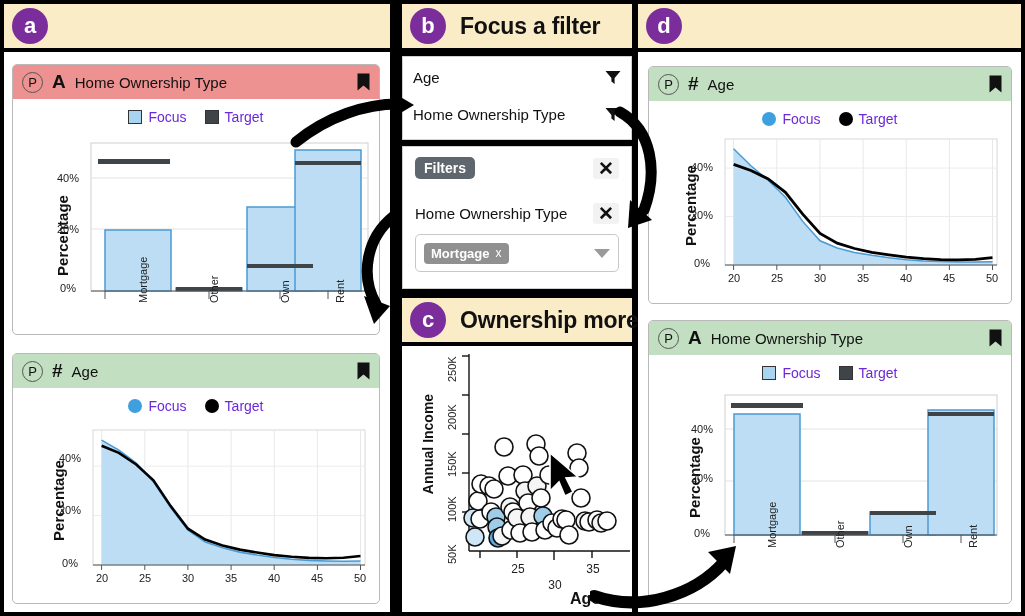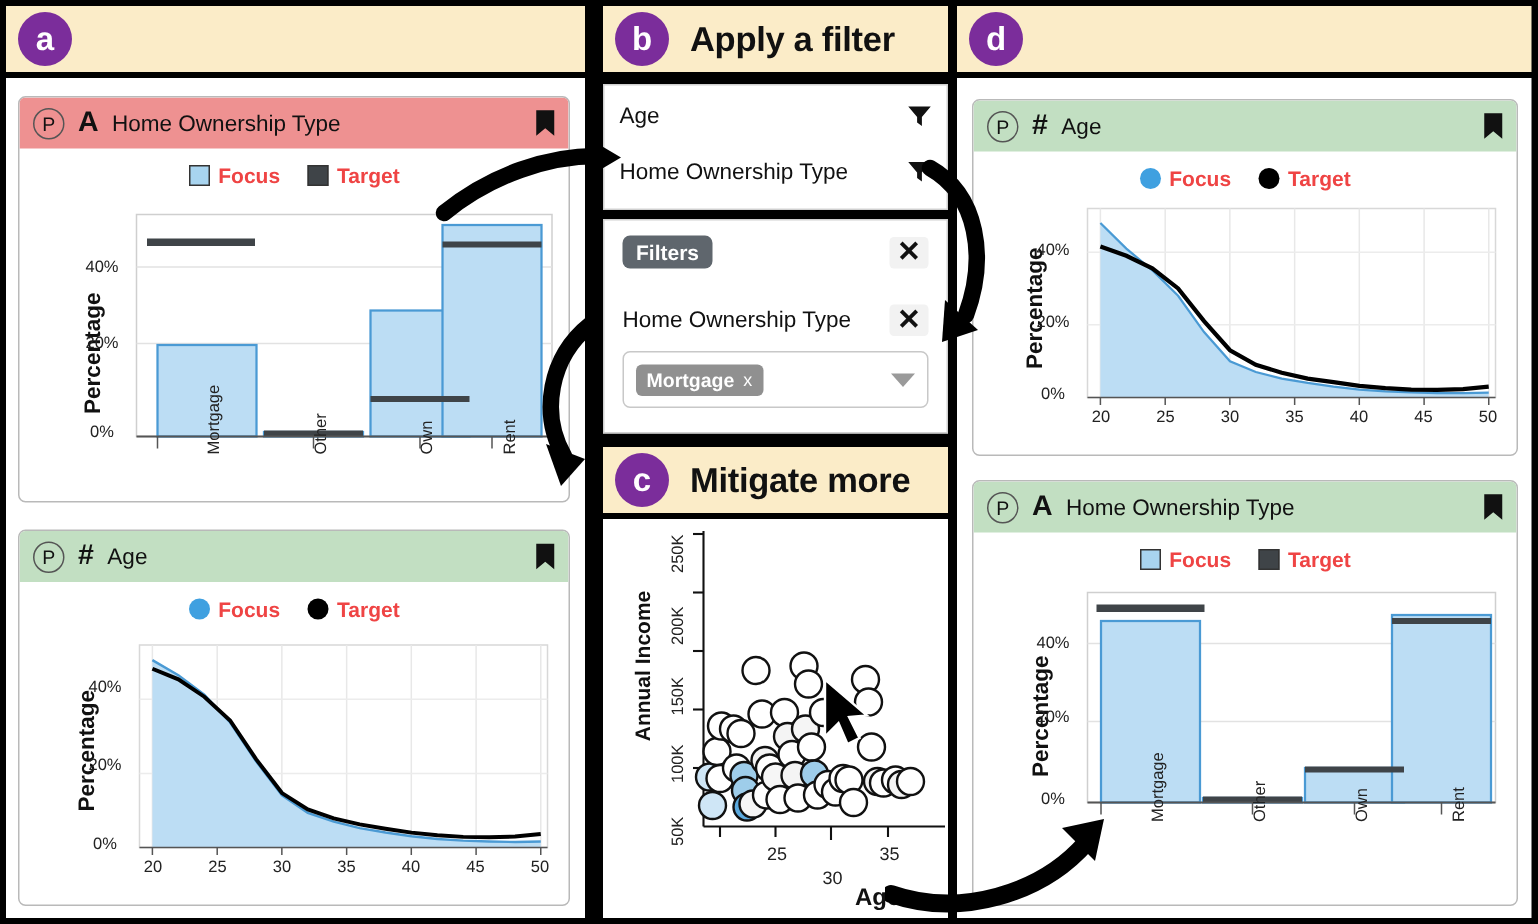--- a/index.html
+++ b/index.html
@@ -60,21 +60,21 @@
   .bookmark { width: 13px; height: 18px; flex: none; }
 
   
   .legend {
     display: flex; justify-content: center; align-items: center;
     gap: 18px; margin-top: 10px;
   }
   .legend-item { display: flex; align-items: center; gap: 6px; }
   .sw-sq { width: 14px; height: 14px; border: 1.3px solid #333; }
   .sw-dot { width: 14px; height: 14px; border-radius: 50%; }
-  .legend-label { font-size: 14px; color: #ef4444; font-weight: bold; }
+  .legend-label { font-size: 14px; color: #6d28d9; }
 
   .chartwrap { position: relative; }
   .ylabel {
     position: absolute;
     font-size: 15px; font-weight: bold; color: #111;
     transform-origin: 50% 50%;
     transform: rotate(-90deg);
     white-space: nowrap;
   }
   .xtick {
@@ -142,21 +142,21 @@
 <body>
 
 <div class="root">
 
   <div class="banner" style="left:4px; top:4px; width:386px; height:44px;">
     <div class="badge">a</div>
   </div>
 
   <div class="banner" style="left:402px; top:4px; width:230px; height:44px;">
     <div class="badge">b</div>
-    <div class="banner-title">Apply a filter</div>
+    <div class="banner-title">Focus a filter</div>
   </div>
 
   <div class="banner" style="left:638px; top:4px; width:383px; height:44px;">
     <div class="badge">d</div>
   </div>
 
   <div class="panel" style="left:4px; top:52px; width:386px; height:560px;"></div>
 
   <div class="card" style="left:12px; top:64px; width:368px; height:271px;">
     <div class="card-head red">
@@ -314,21 +314,21 @@
       <span class="tag">
         <span>Mortgage</span>
         <span class="tag-x">x</span>
       </span>
       <span class="caret"></span>
     </div>
   </div>
 
   <div class="banner" style="left:402px; top:298px; width:230px; height:44px;">
     <div class="badge">c</div>
-    <div class="banner-title">Mitigate more</div>
+    <div class="banner-title">Ownership more</div>
   </div>
 
   <div class="panel" style="left:402px; top:346px; width:230px; height:266px;"></div>
 
   <div class="chartwrap" style="position:absolute; left:402px; top:346px; width:230px; height:266px;">
     <div class="ylabel" style="left:-44px; top:90px; width:140px; text-align:center; font-size:14px;">Annual Income</div>
 
     
     <div class="xtick-rot" style="left:44px; top:36px;  font-size:11px;">250K</div>
     <div class="xtick-rot" style="left:44px; top:84px;  font-size:11px;">200K</div>

